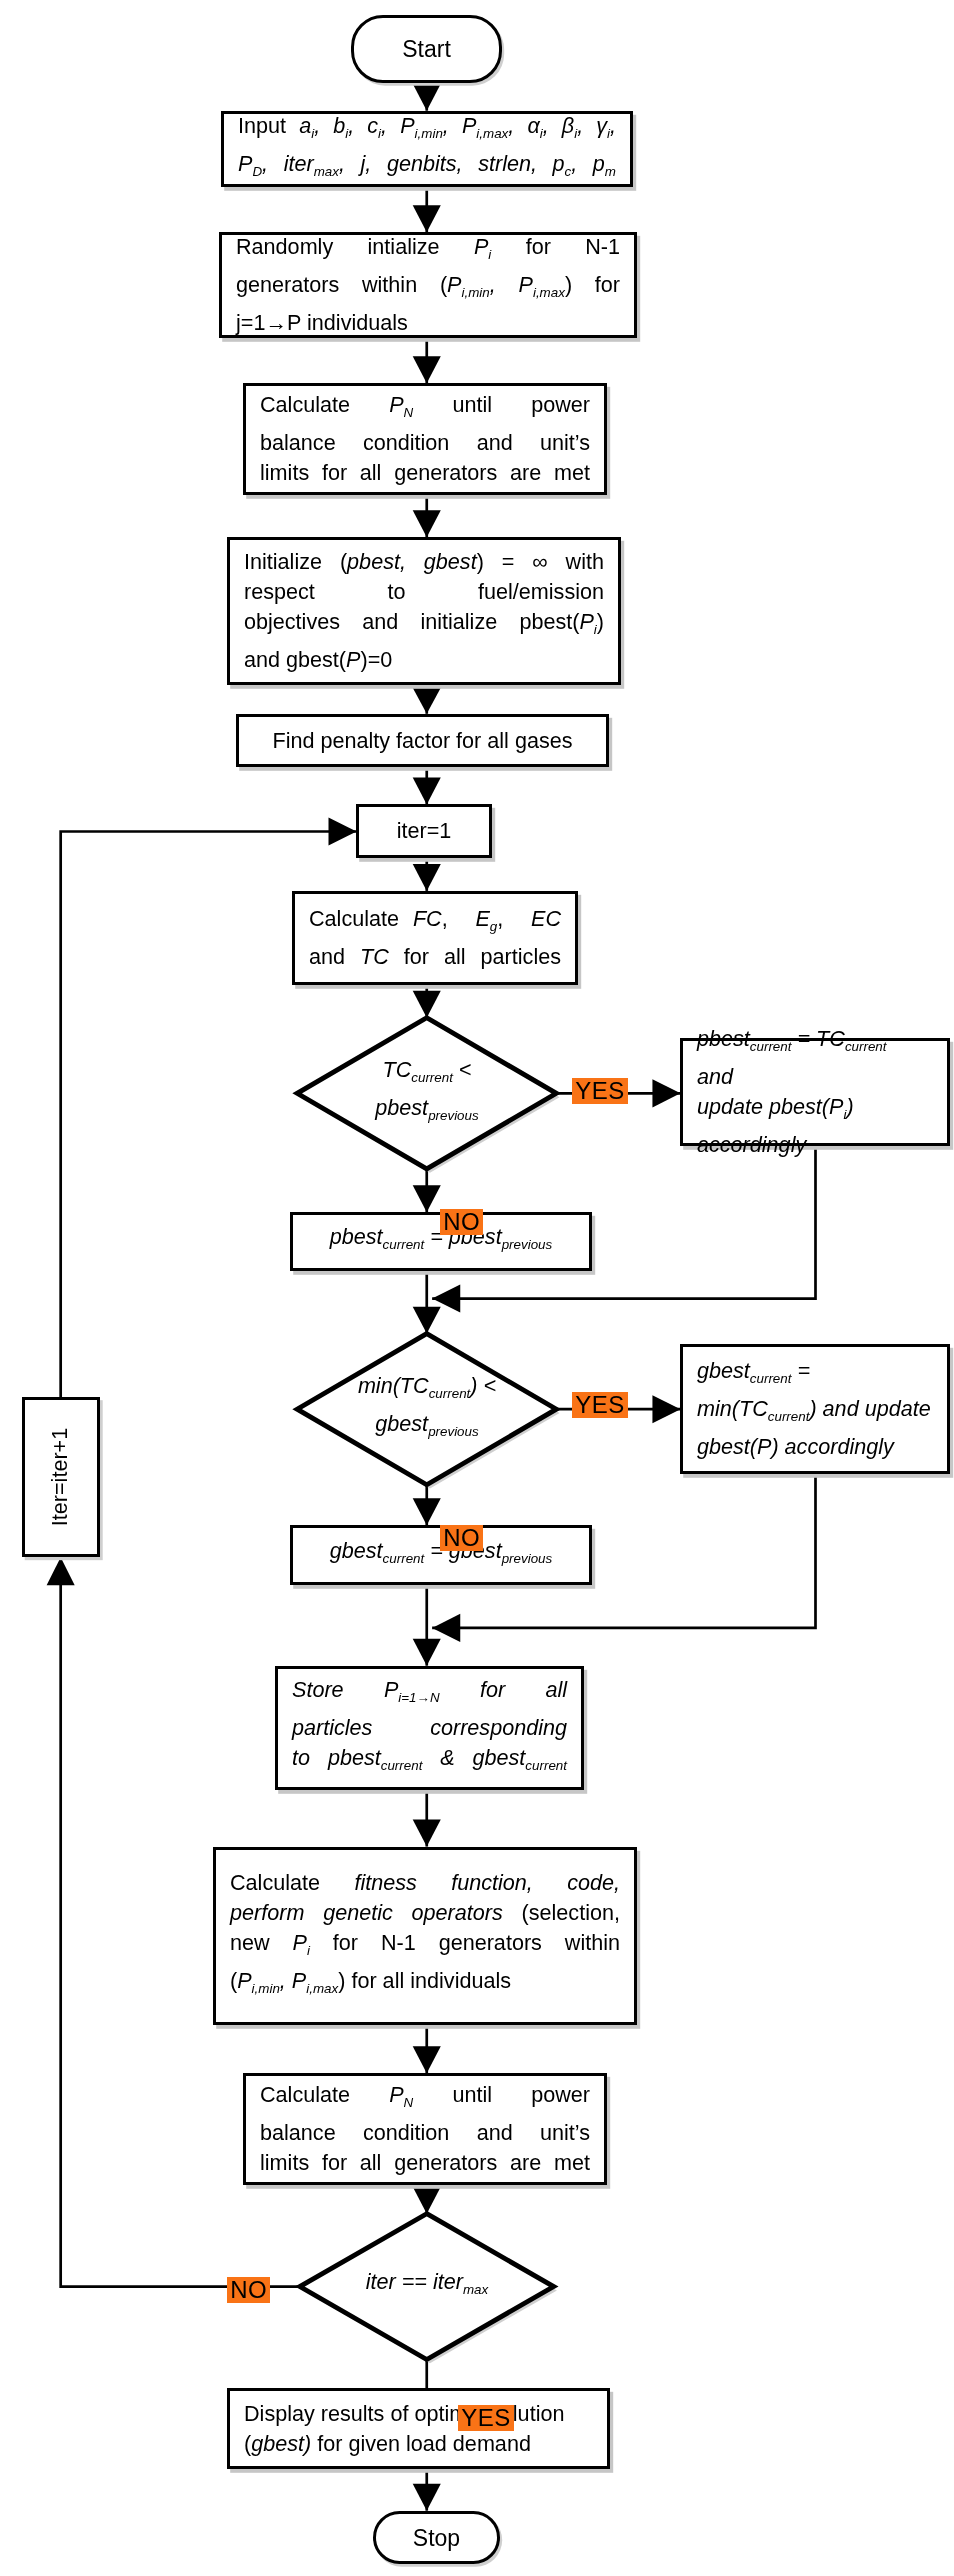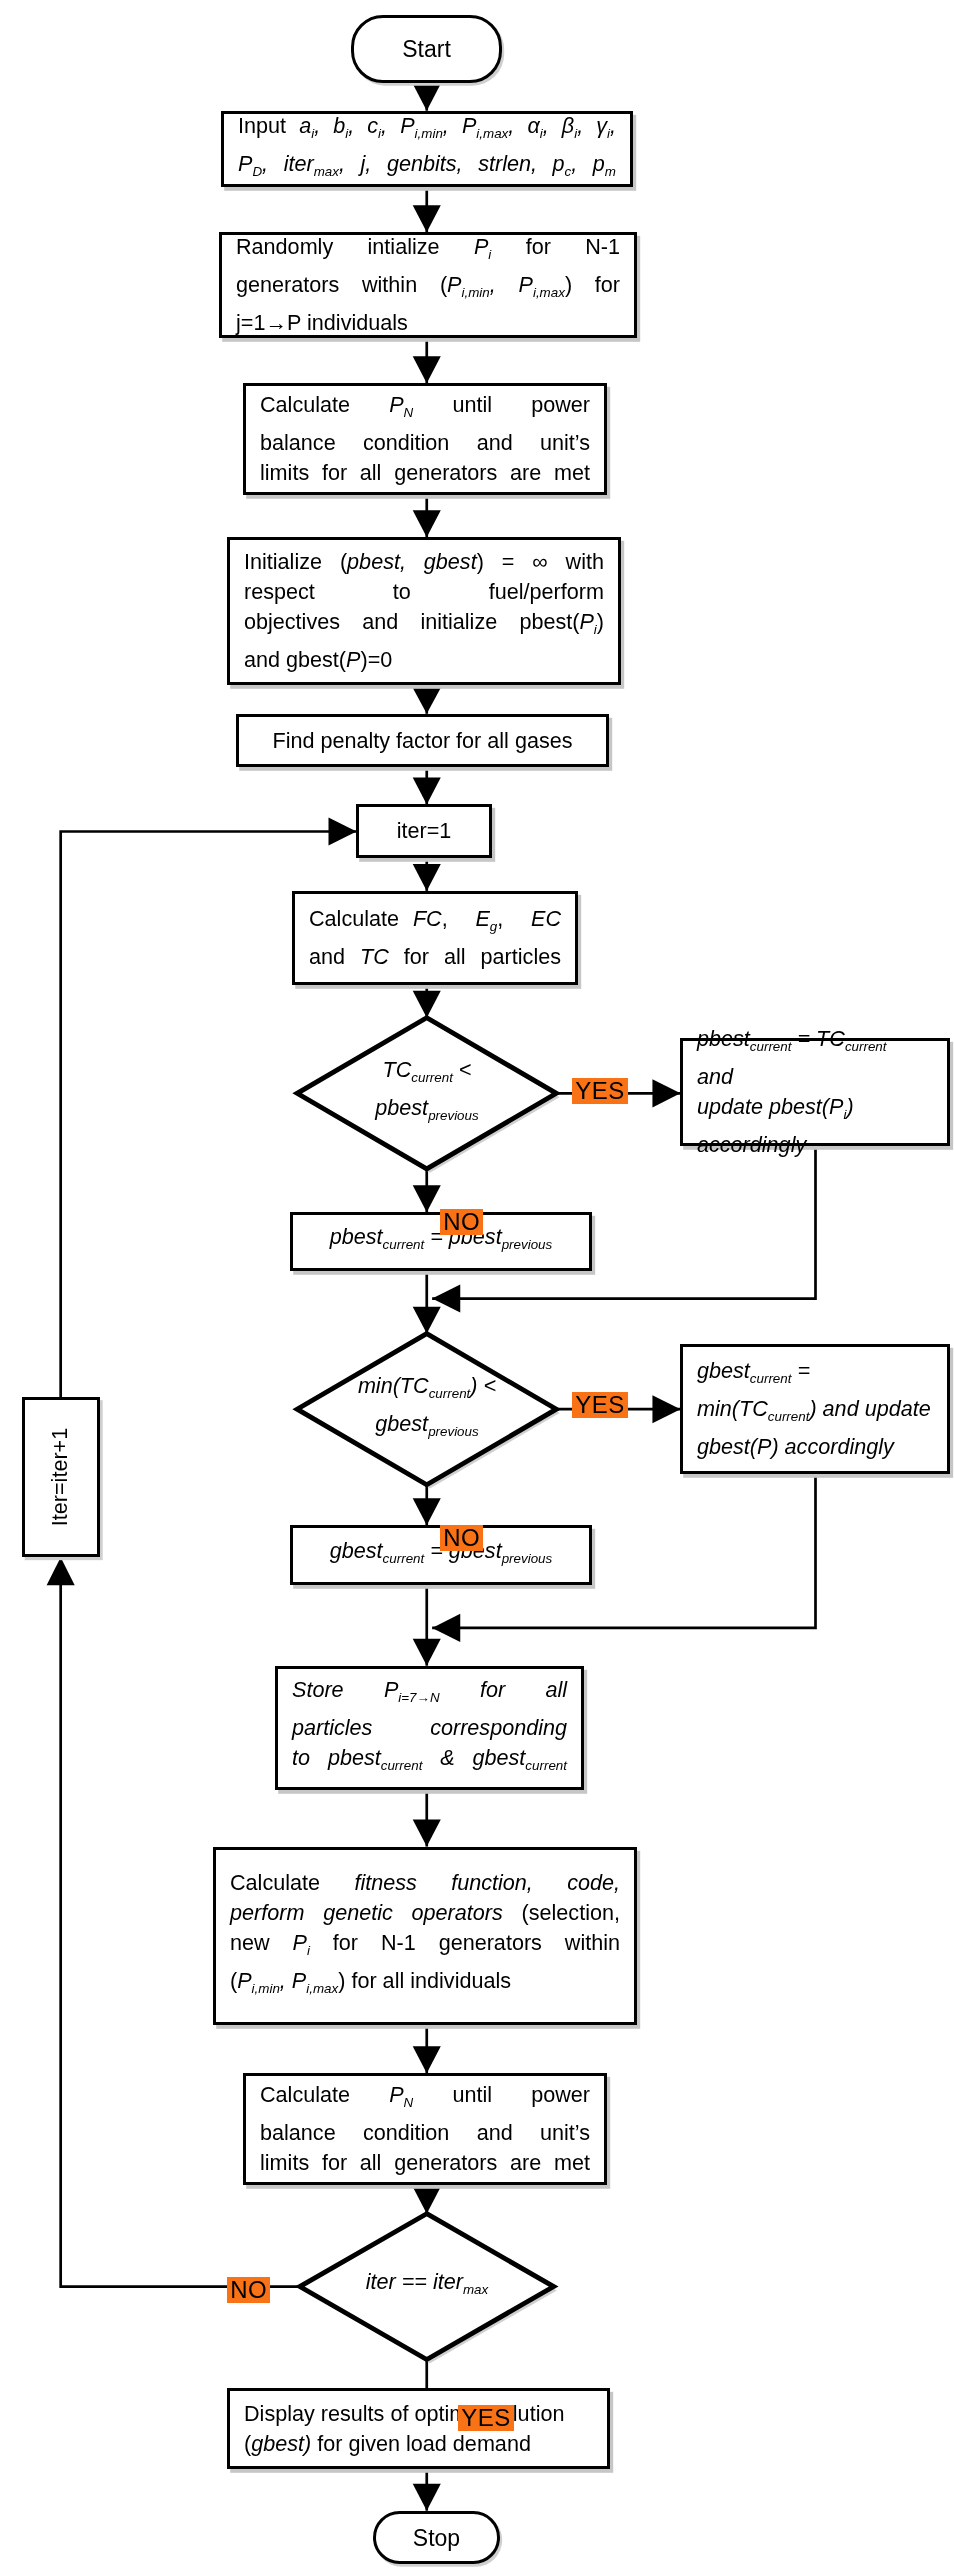--- a/index.html
+++ b/index.html
@@ -134,21 +134,21 @@
     </div>
 
   <div class="node proc just" style="left:243px;top:383px;width:364px;height:112px">
       <div class="line">Calculate <i>P<sub>N</sub></i> until power</div>
       <div class="line">balance condition and unit’s</div>
       <div class="line">limits for all generators are met</div>
     </div>
 
   <div class="node proc just lastleft" style="left:227px;top:537px;width:394px;height:148px">
       <div class="line">Initialize (<i>pbest, gbest</i>) = ∞ with</div>
-      <div class="line">respect to fuel/perform</div>
+      <div class="line">respect to fuel/emission</div>
       <div class="line">objectives and initialize pbest(<i>P<sub>i</sub></i>)</div>
       <div class="line">and gbest(<i>P</i>)=0</div>
     </div>
 
   <div class="node proc center" style="left:236px;top:714px;width:373px;height:53px">
       <div class="line">Find penalty factor for all gases</div>
     </div>
 
   <div class="node proc center" style="left:356px;top:804px;width:136px;height:54px">
       <div class="line">iter=1</div>
@@ -182,21 +182,21 @@
       <div class="line"><i>gbest<sub>current</sub> =</i></div>
       <div class="line"><i>min(TC<sub>current</sub>) and update</i></div>
       <div class="line"><i>gbest(P) accordingly</i></div>
     </div>
 
   <div class="node proc center" style="left:290px;top:1525px;width:302px;height:60px">
       <div class="line"><i>gbest<sub>current</sub> = gbest<sub>previous</sub></i></div>
     </div>
 
   <div class="node proc just" style="left:275px;top:1666px;width:309px;height:124px">
-      <div class="line"><i>Store &nbsp;P<sub>i=7→N</sub>&nbsp; for &nbsp;all</i></div>
+      <div class="line"><i>Store &nbsp;P<sub>i=1→N</sub>&nbsp; for &nbsp;all</i></div>
       <div class="line"><i>particles &nbsp;corresponding</i></div>
       <div class="line"><i>to pbest<sub>current</sub> &amp; gbest<sub>current</sub></i></div>
     </div>
 
   <div class="node proc just lastleft" style="left:213px;top:1847px;width:424px;height:178px">
       <div class="line">Calculate <i>fitness function, code,</i></div>
       <div class="line"><i>perform genetic operators</i> (selection,</div>
       <div class="line">new <i>P<sub>i</sub></i> for N-1 generators within</div>
       <div class="line">(<i>P<sub>i,min</sub>, P<sub>i,max</sub></i>) for all individuals</div>
     </div>

